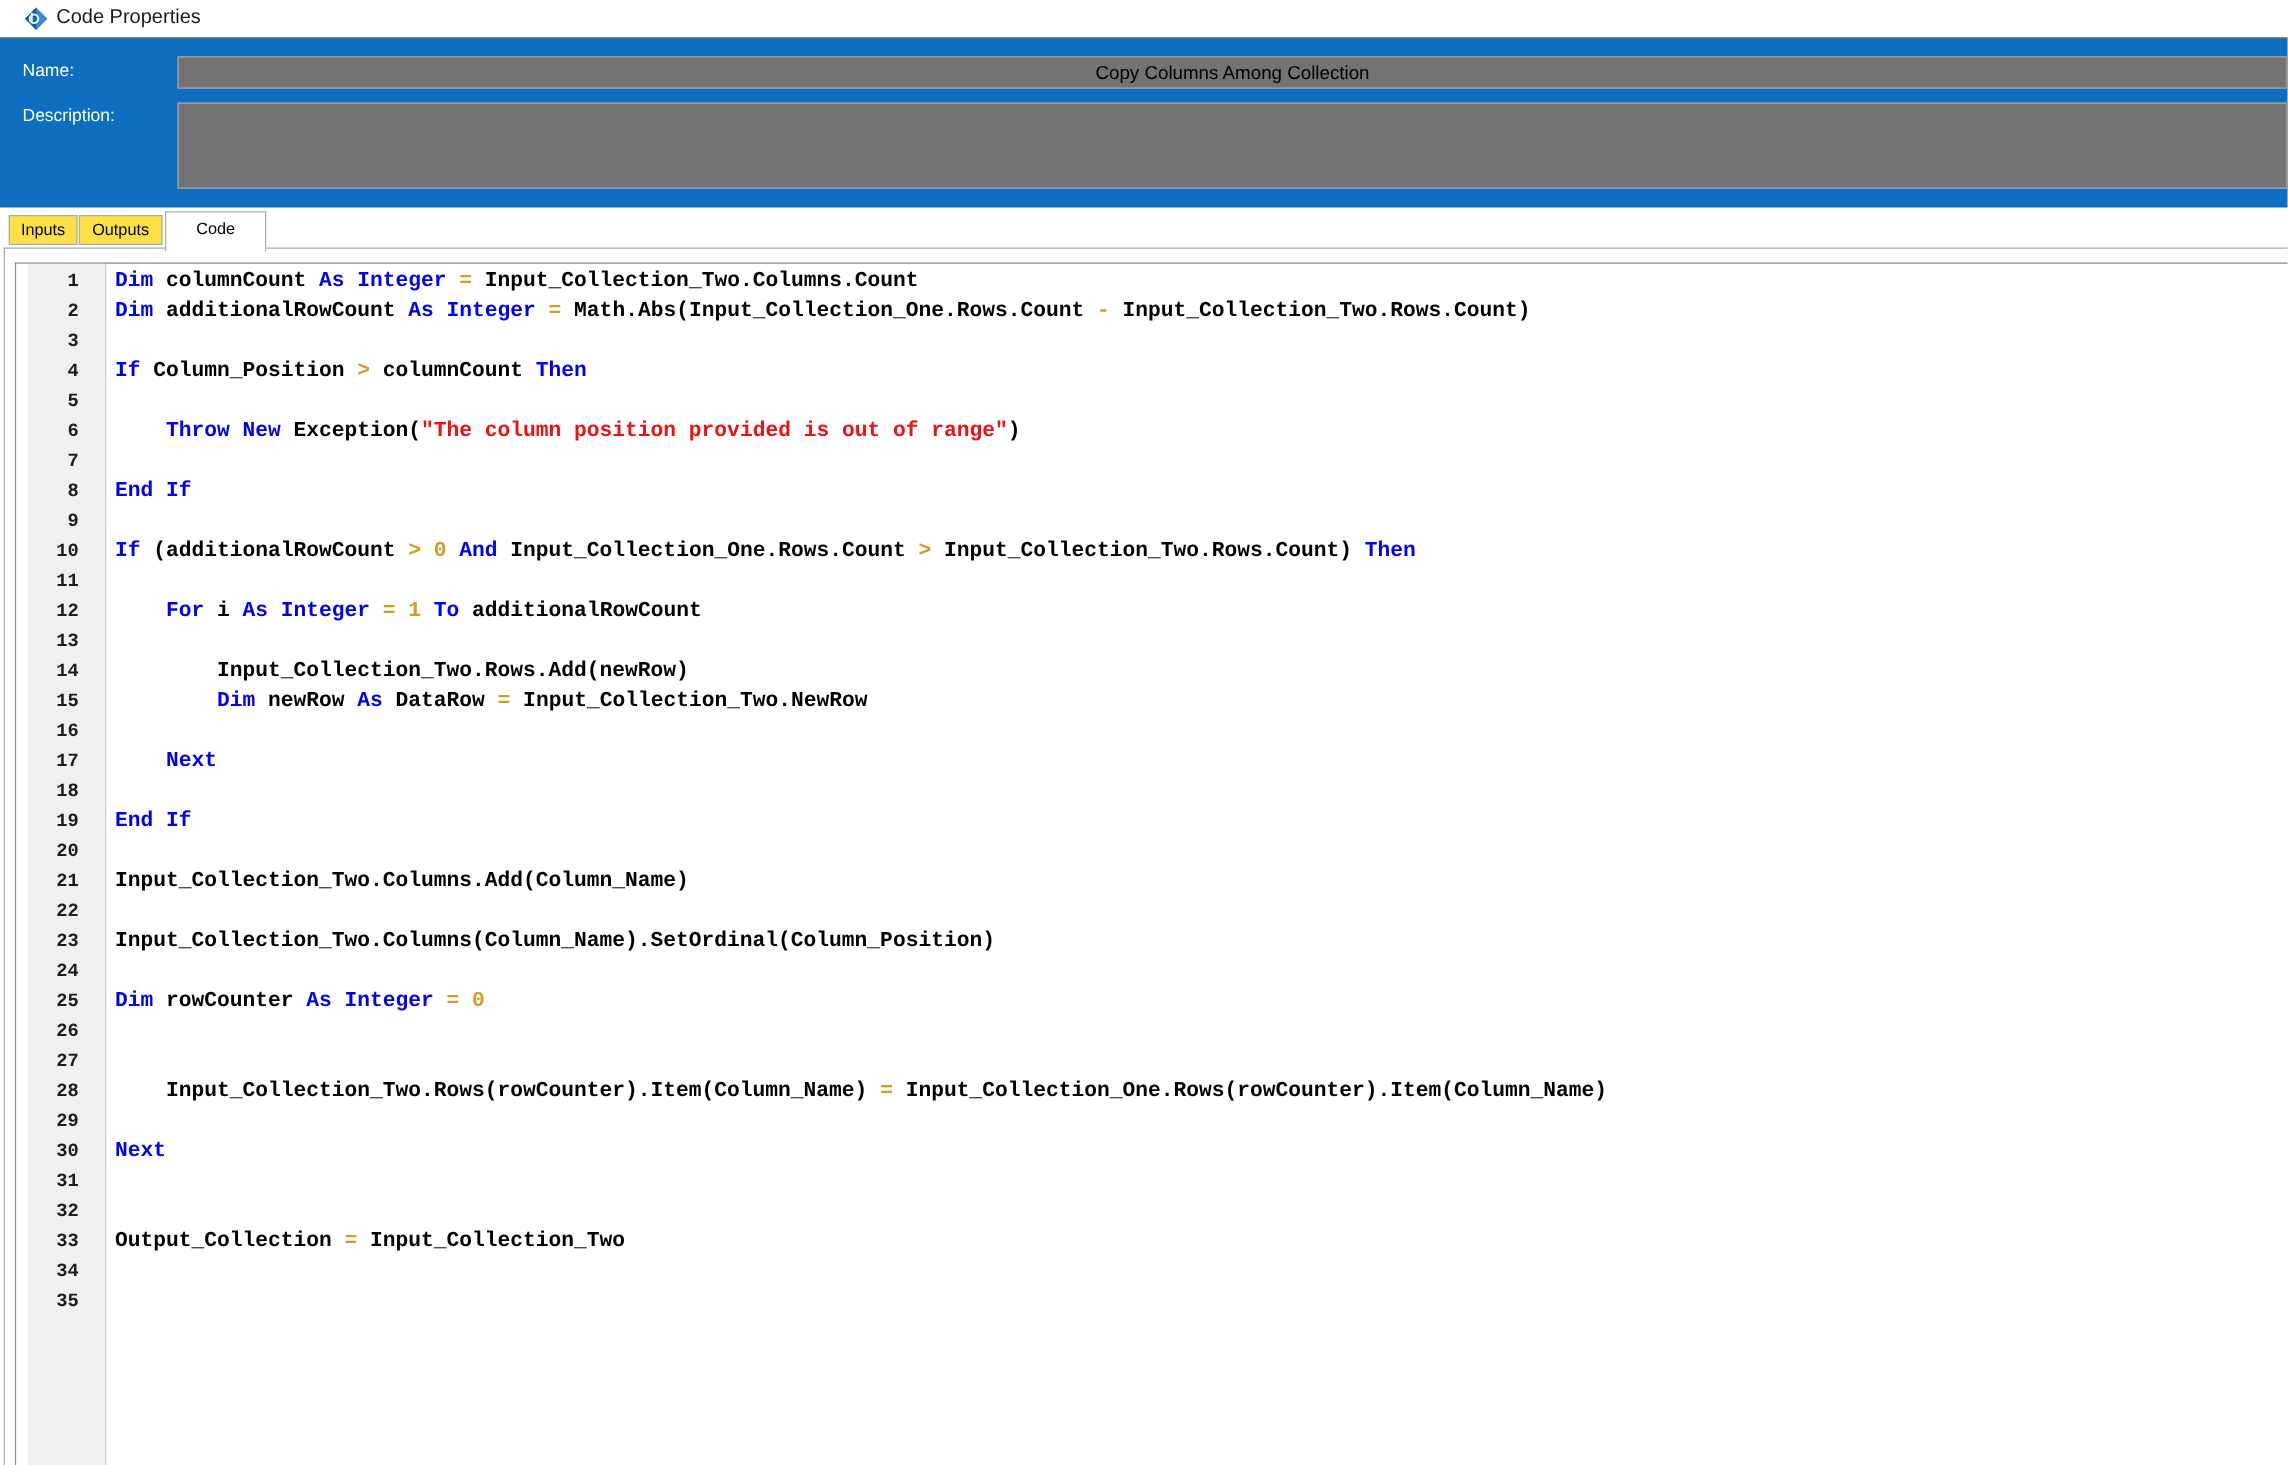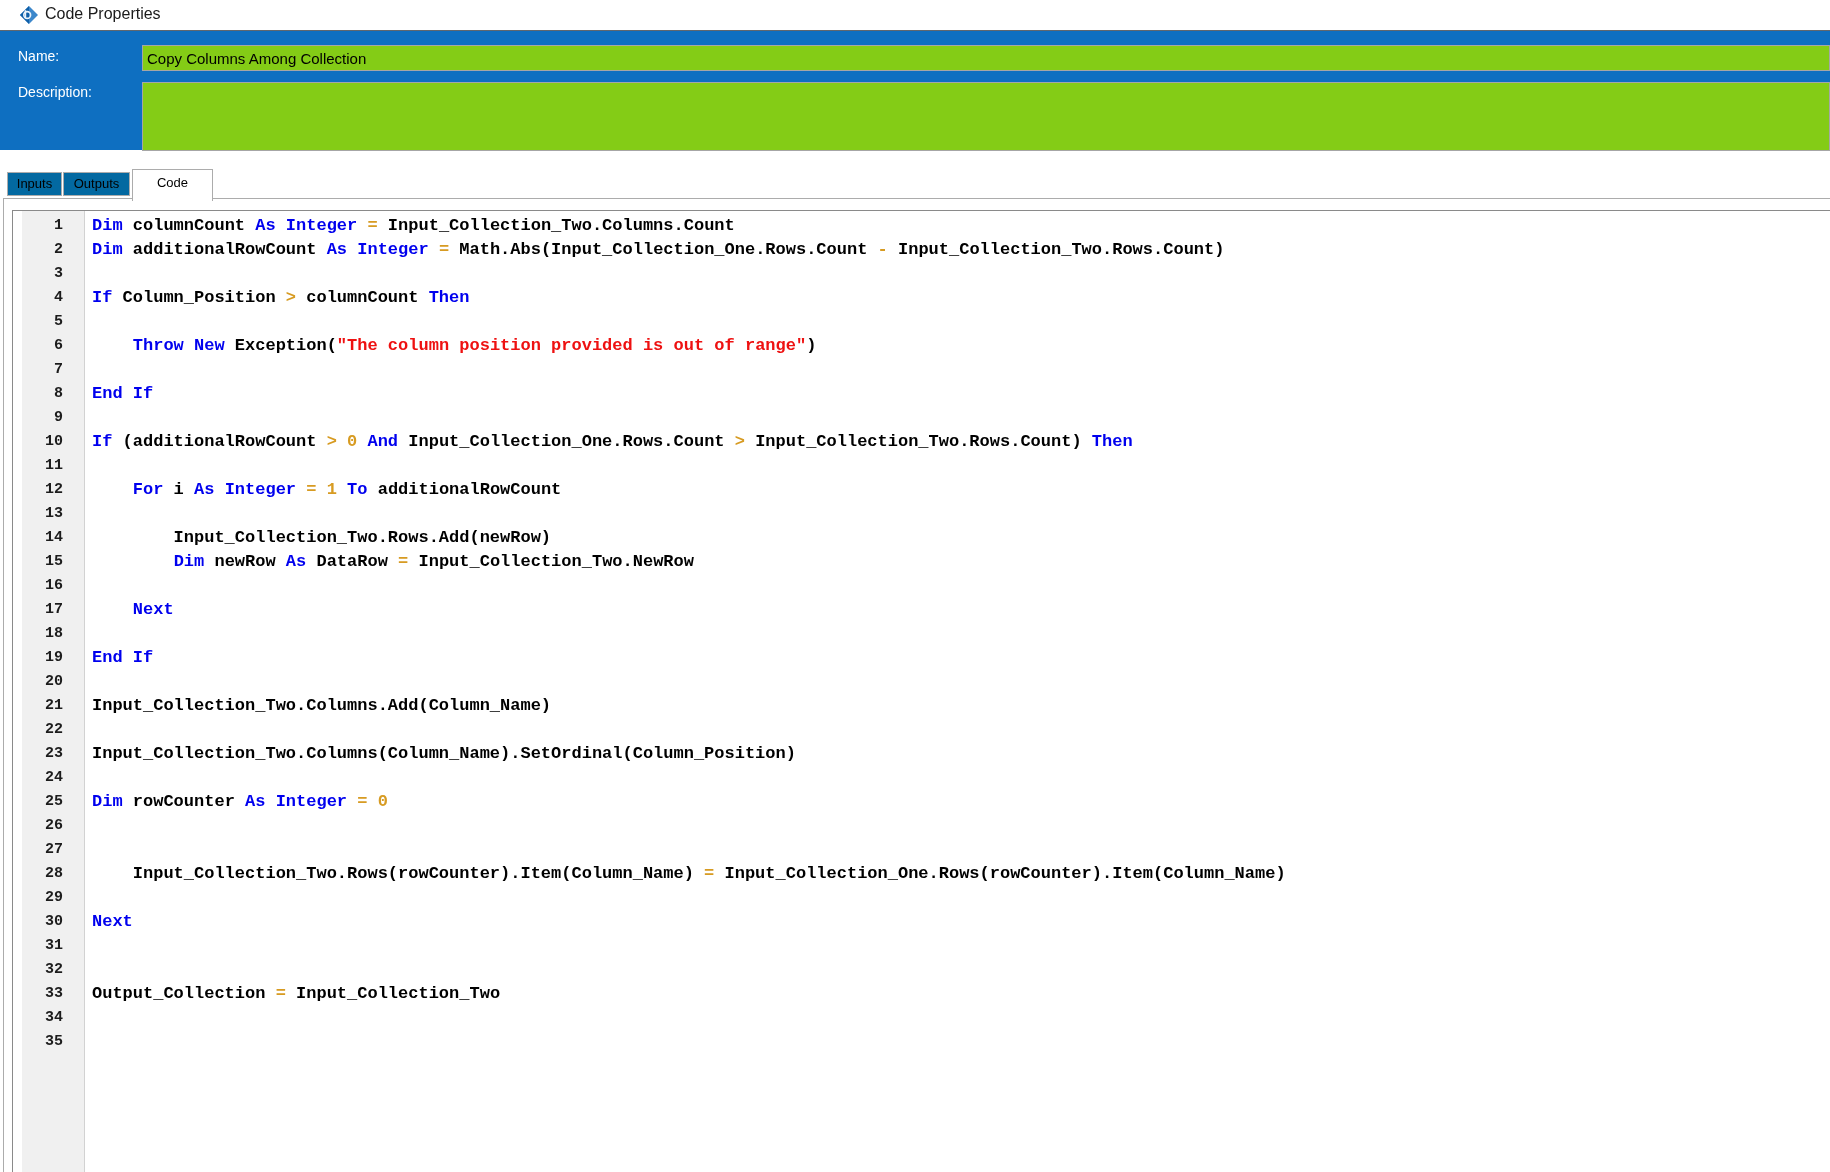--- a/index.html
+++ b/index.html
@@ -13,33 +13,33 @@
     --str:#ee1111;
     --gutter:#f0f0f0;
   }
 
   
   .titlebar { position:absolute; left:12px; top:0; width:1830px; height:30px; background:#ffffff; }
   .titlebar .appicon { position:absolute; left:7px; top:5px; width:20px; height:20px; }
   .titlebar .title { position:absolute; left:33px; top:5px; font-size:16px; color:#1a1a1a; }
 
   
-  .header { position:absolute; left:0; top:30px; width:1830px; height:120px;
+  .header { position:absolute; left:0; top:30px; width:1830px; height:136px;
             background:var(--accent); border-top:1px solid #61676e; }
   .header .lbl { position:absolute; left:18px; color:#ffffff; font-size:14px; }
   .lbl-name { top:17px; }
   .lbl-desc { top:53px; }
-  .field { position:absolute; left:142px; right:0; background:#84cc16;
-           border:1px solid #a6a6a6; font-family:"Liberation Sans", sans-serif; }
+  .field { position:absolute; left:142px; right:0; background:#737373;
+           border:1px solid #a6a6a6; font-family:"Liberation Sans", sans-serif;text-align:center; }
   .field-name { top:14px; height:26px; font-size:15px; color:#000; padding:0 4px; }
   .field-desc { top:51px; height:69px; resize:none; font-size:15px; color:#000; padding:2px 4px; outline:none; }
 
   
   .tabstrip { position:absolute; left:0; top:166px; width:1830px; height:33px; z-index:3; }
-  .tab { position:absolute; bottom:3px; height:24px; background:#0369a1;
+  .tab { position:absolute; bottom:3px; height:24px; background:#fde047;
          border:1px solid #acacac; text-align:center; font-size:13px; color:#000;
          line-height:22px; cursor:default; }
   .tab.active { bottom:-2px; height:32px; background:#ffffff; border-bottom:none;
                 line-height:26px; z-index:4; }
   [data-name="tab-inputs"]  { left:7px;   width:55px; }
   [data-name="tab-outputs"] { left:63px;  width:67px; }
   [data-name="tab-code"]    { left:132px; width:81px; }
 
   
   .panel { position:absolute; left:3px; top:198px; right:0; bottom:0; background:#ffffff;

